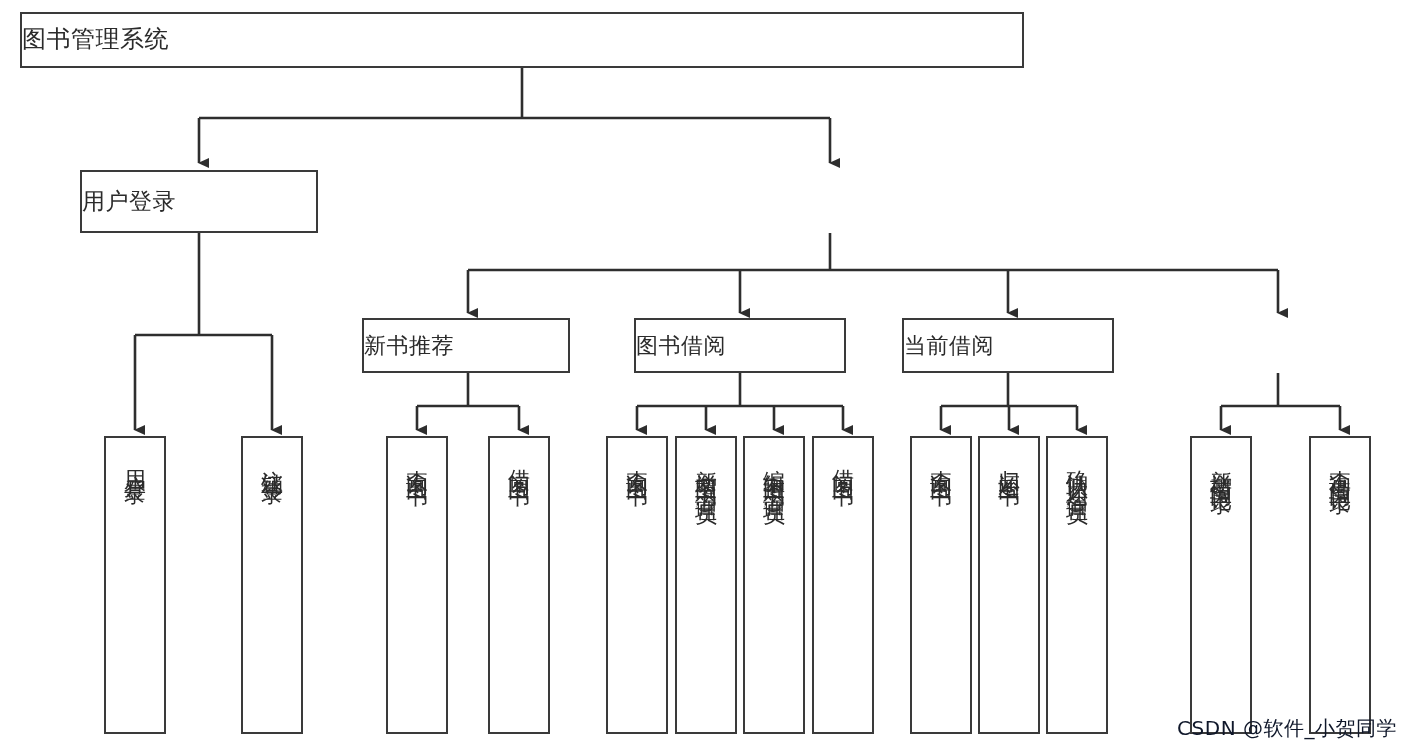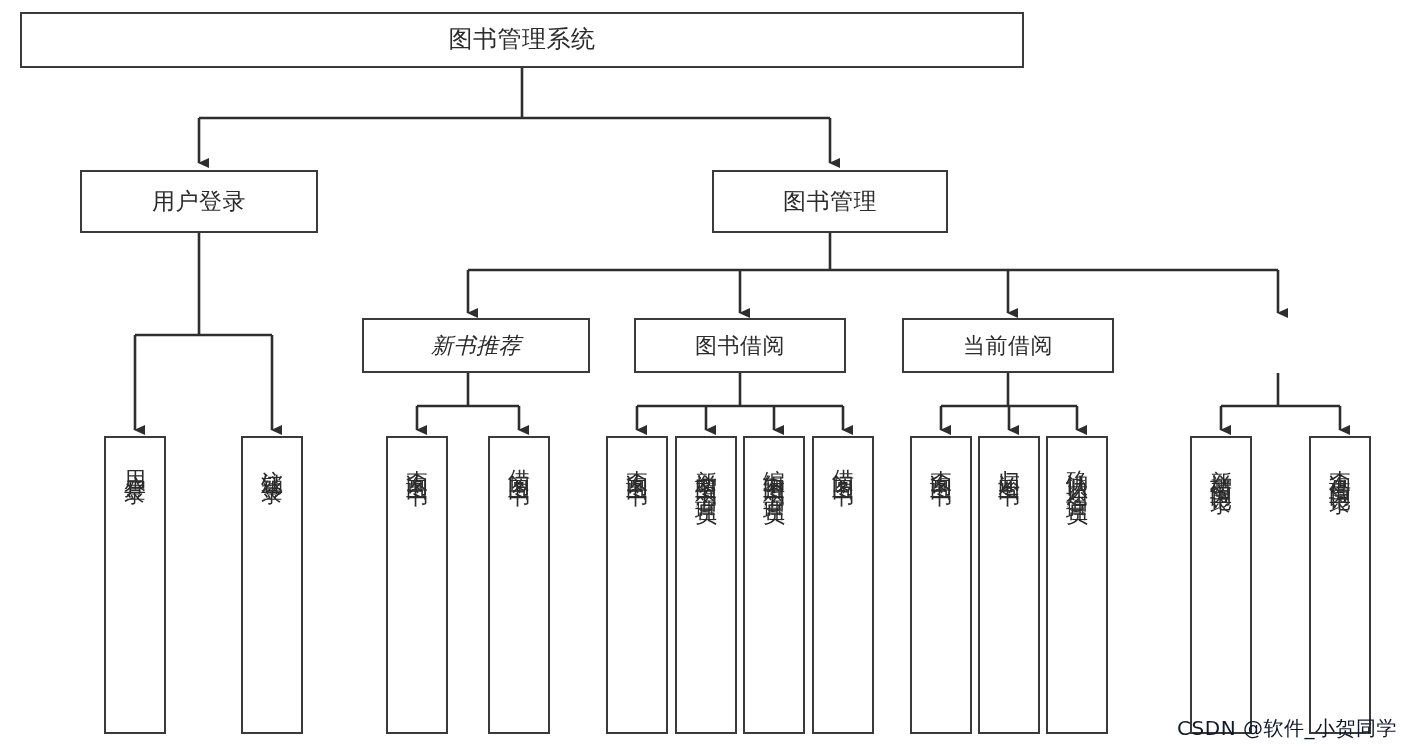--- a/index.html
+++ b/index.html
@@ -26,21 +26,21 @@
     height: 747px;
     pointer-events: none;
   }
   .node {
     position: absolute;
     box-sizing: border-box;
     background: #ffffff;
     border: 2px solid #3a3a3a;
     display: flex;
     align-items: center;
-    justify-content: center;
+    justify-content: flex-start;
     z-index: 2;
   }
   .node-label {
     color: #2b2b2b;
     text-align: center;
     line-height: 1.15;
     letter-spacing: 0.5px;
     white-space: nowrap;
   }
   
@@ -132,25 +132,22 @@
     </g>
   </svg>
 
   <div class="node horiz level0" style="left:20px; top:12px; width:1004px; height:56px;">
     <span class="node-label">图书管理系统</span>
   </div>
 
   <div class="node horiz level1" style="left:80px; top:170px; width:238px; height:63px;">
     <span class="node-label">用户登录</span>
   </div>
-  <div class="node horiz level1" style="left:712px; top:170px; width:236px; height:63px;">
-    <span class="node-label">图书管理</span>
-  </div>
-
-  <div class="node horiz level2" style="left:362px; top:318px; width:228px; height:55px;font-style:italic;">
+
+  <div class="node horiz level2" style="left:362px; top:318px; width:208px; height:55px;">
     <span class="node-label">新书推荐</span>
   </div>
   <div class="node horiz level2" style="left:634px; top:318px; width:212px; height:55px;font-family:Liberation Serif, serif;">
     <span class="node-label">图书借阅</span>
   </div>
   <div class="node horiz level2" style="left:902px; top:318px; width:212px; height:55px;">
     <span class="node-label">当前借阅</span>
   </div>
 
   <div class="node leaf" style="left:104px; top:436px; width:62px; height:298px;">

